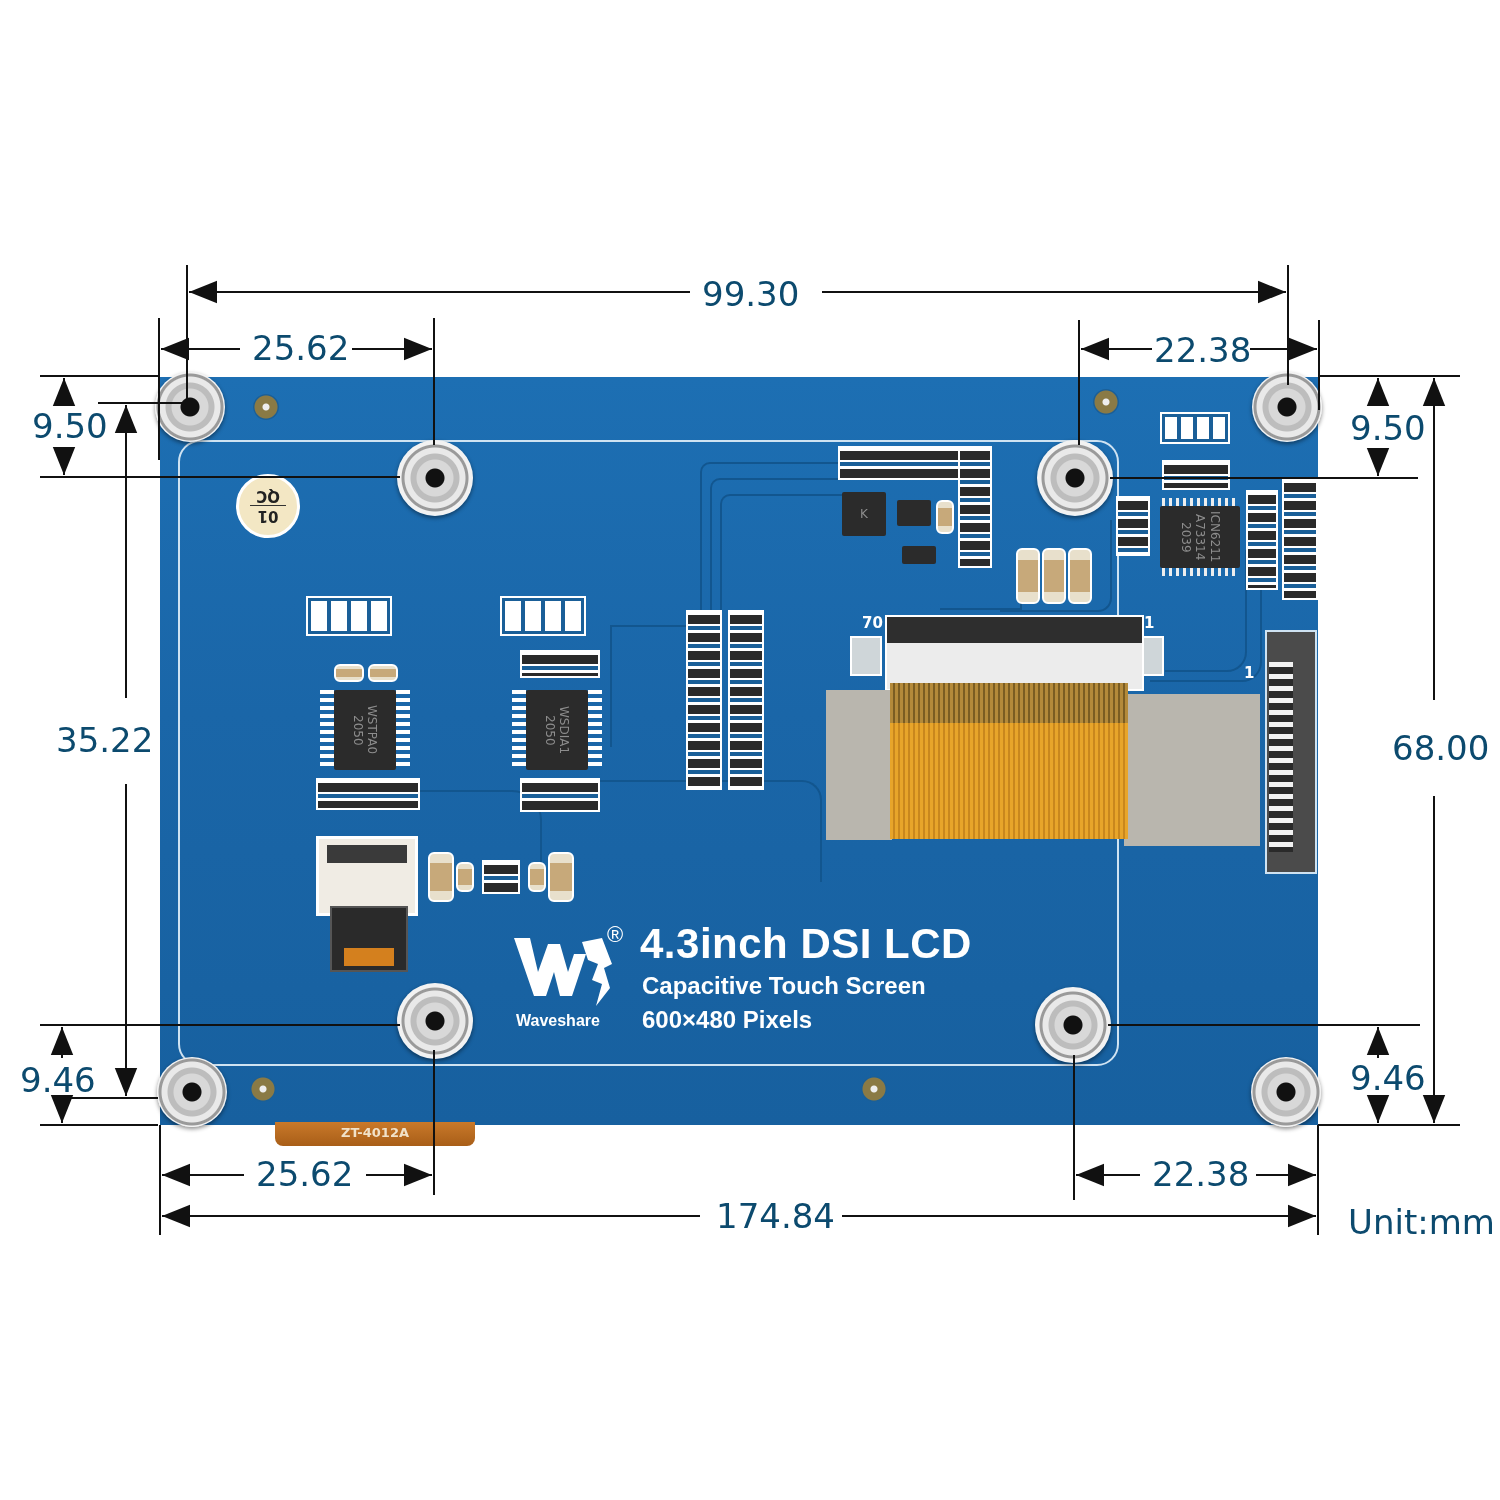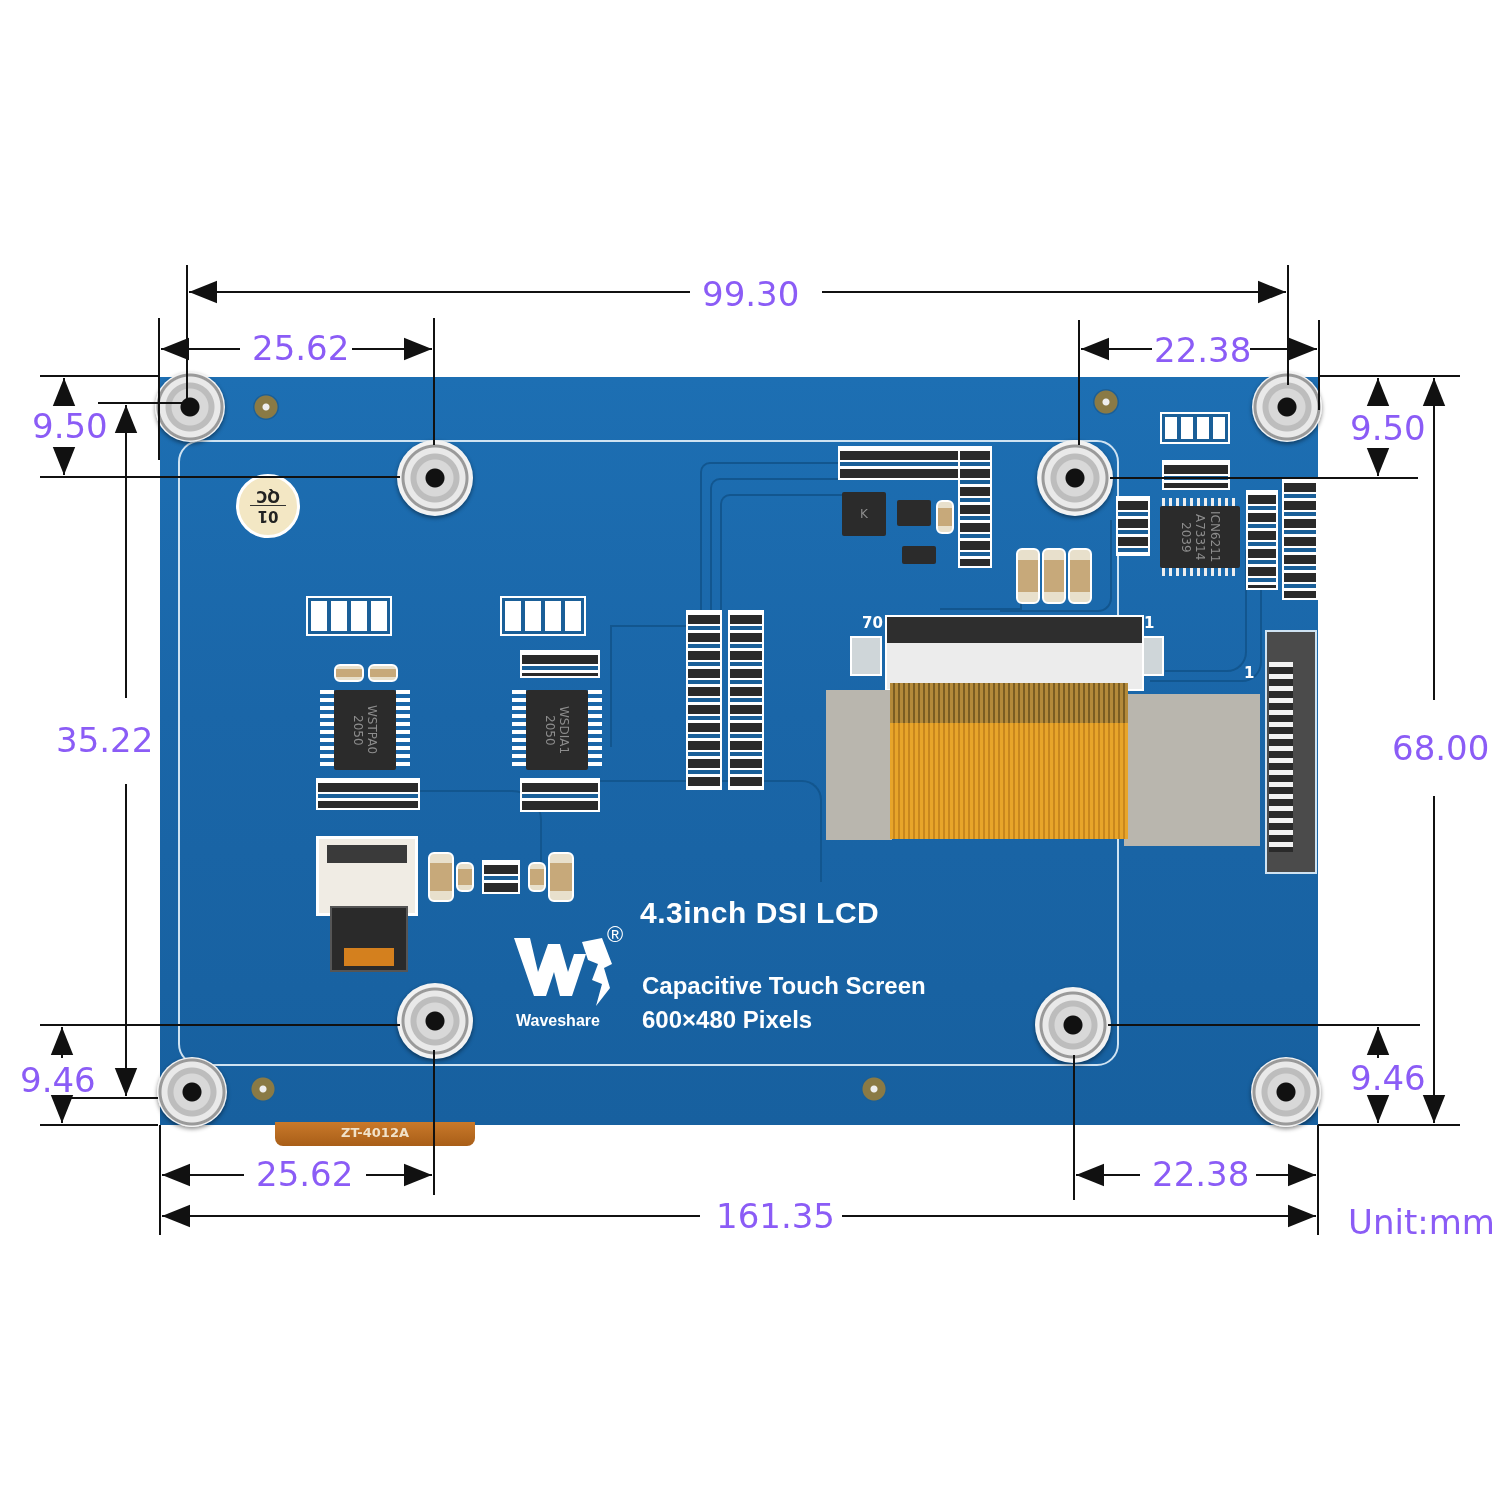--- a/index.html
+++ b/index.html
@@ -40,24 +40,24 @@
   .rfpc { position:absolute; left:1265px; top:630px; width:48px; height:240px; background:#4b4b4b; border:2px solid #cfe3f2; }
   .rfpc .teeth { position:absolute; left:2px; top:30px; width:24px; height:190px; background:repeating-linear-gradient(180deg,#f2f2f2 0 5px,#2a2a2a 5px 12px); }
   .small-conn { position:absolute; left:316px; top:836px; width:96px; height:74px; border:3px solid #fff; background:#f0ece4; }
   .small-conn .lat { position:absolute; left:8px; right:8px; top:6px; height:18px; background:#3a3a3a; }
   .small-fpc { position:absolute; left:330px; top:906px; width:74px; height:62px; background:#2a2a2a; border:2px solid #555; }
   .small-fpc .o { position:absolute; left:12px; right:12px; bottom:4px; height:18px; background:#d4801e; }
   .bottom-fpc { position:absolute; left:275px; top:1122px; width:200px; height:24px; background:linear-gradient(180deg,#c9792a,#a85e18); border-radius:0 0 8px 8px; color:#f1e1c8; font-size:13px; font-weight:bold; text-align:center; line-height:22px; }
   .logo-w { position:absolute; left:512px; top:924px; width:112px; height:84px; }
   .brand { position:absolute; left:516px; top:1012px; color:#fff; font-weight:bold; font-size:16px; font-family:"Liberation Sans", sans-serif; }
   .reg { position:absolute; left:607px; top:922px; color:#fff; font-size:22px; font-family:"Liberation Sans", sans-serif; }
-  .title1 { position:absolute; left:640px; top:896px; color:#fff; font-weight:bold; font-size:30px; font-family:"Liberation Sans", sans-serif; letter-spacing:0.5px;text-align:right;}
+  .title1 { position:absolute; left:640px; top:920px; color:#fff; font-weight:bold; font-size:42px; font-family:"Liberation Sans", sans-serif; letter-spacing:0.5px;text-align:right;}
   .title2 { position:absolute; left:642px; top:972px; color:#fff; font-weight:bold; font-size:24px; font-family:"Liberation Sans", sans-serif; }
   .title3 { position:absolute; left:642px; top:1006px; color:#fff; font-weight:bold; font-size:24px; font-family:"Liberation Sans", sans-serif; }
-  .dim { position:absolute; font-family:"DejaVu Sans", sans-serif; font-size:34px; color:#8b5cf6; background:#fff; padding:0 6px; line-height:40px; }
+  .dim { position:absolute; font-family:"DejaVu Sans", sans-serif; font-size:34px; color:#0c4a6e; background:#fff; padding:0 6px; line-height:40px; }
   .dim.nobg { background:transparent; }
   .pin-label { position:absolute; color:#fff; font-weight:bold; font-size:15px; }
   svg.overlay { position:absolute; left:0; top:0; }
 </style>
 </head>
 <body>
 
 <div id="stage">
 
   <div class="pcb"></div>
@@ -271,15 +271,15 @@
   <span class="dim nobg" style="left:246px;top:328px;">25.62</span>
   <span class="dim nobg" style="left:1148px;top:330px;">22.38</span>
   <span class="dim nobg" style="left:26px;top:406px;">9.50</span>
   <span class="dim nobg" style="left:1344px;top:408px;">9.50</span>
   <span class="dim nobg" style="left:50px;top:720px;">35.22</span>
   <span class="dim nobg" style="left:1386px;top:728px;">68.00</span>
   <span class="dim nobg" style="left:14px;top:1060px;">9.46</span>
   <span class="dim nobg" style="left:1344px;top:1058px;">9.46</span>
   <span class="dim nobg" style="left:250px;top:1154px;">25.62</span>
   <span class="dim nobg" style="left:1146px;top:1154px;">22.38</span>
-  <span class="dim nobg" style="left:710px;top:1196px;">161.35</span>
+  <span class="dim nobg" style="left:710px;top:1196px;">174.84</span>
   <span class="dim nobg" style="left:1342px;top:1202px;">Unit:mm</span>
 </div>
 
 </body></html>

